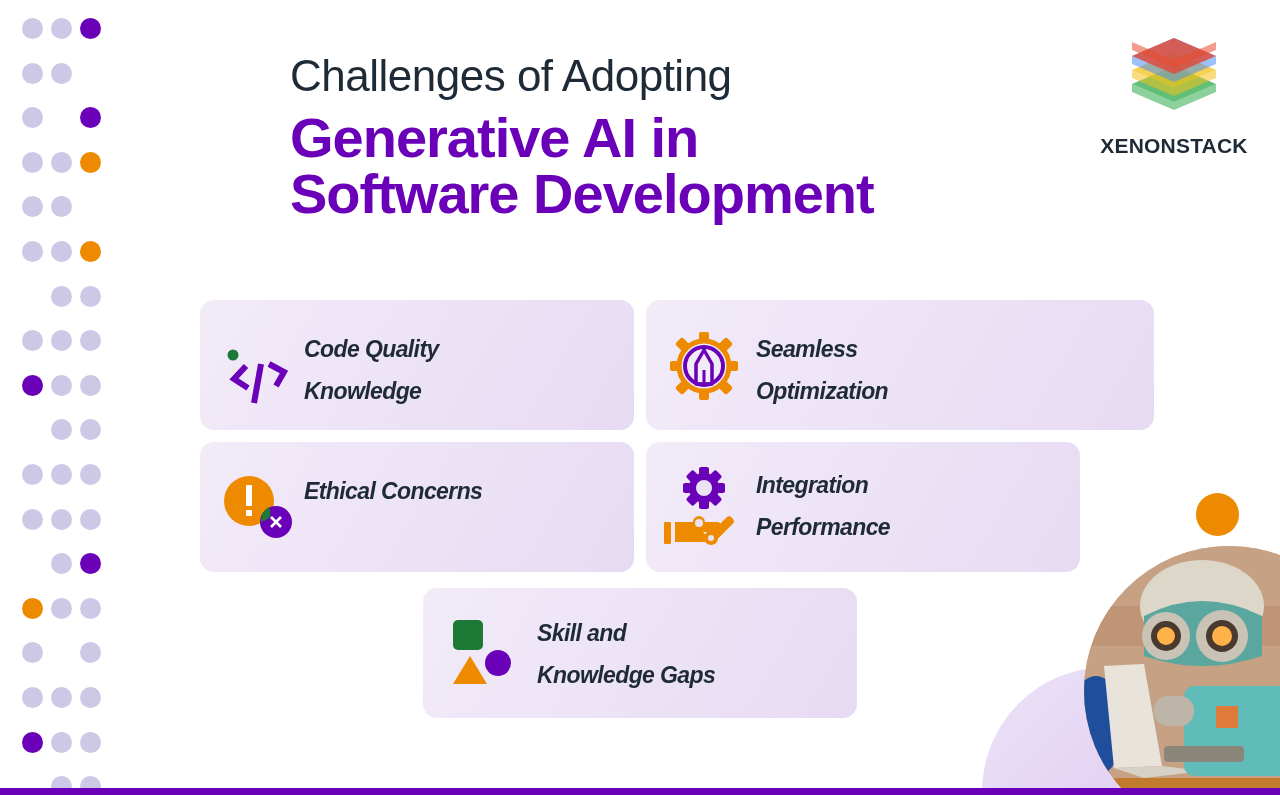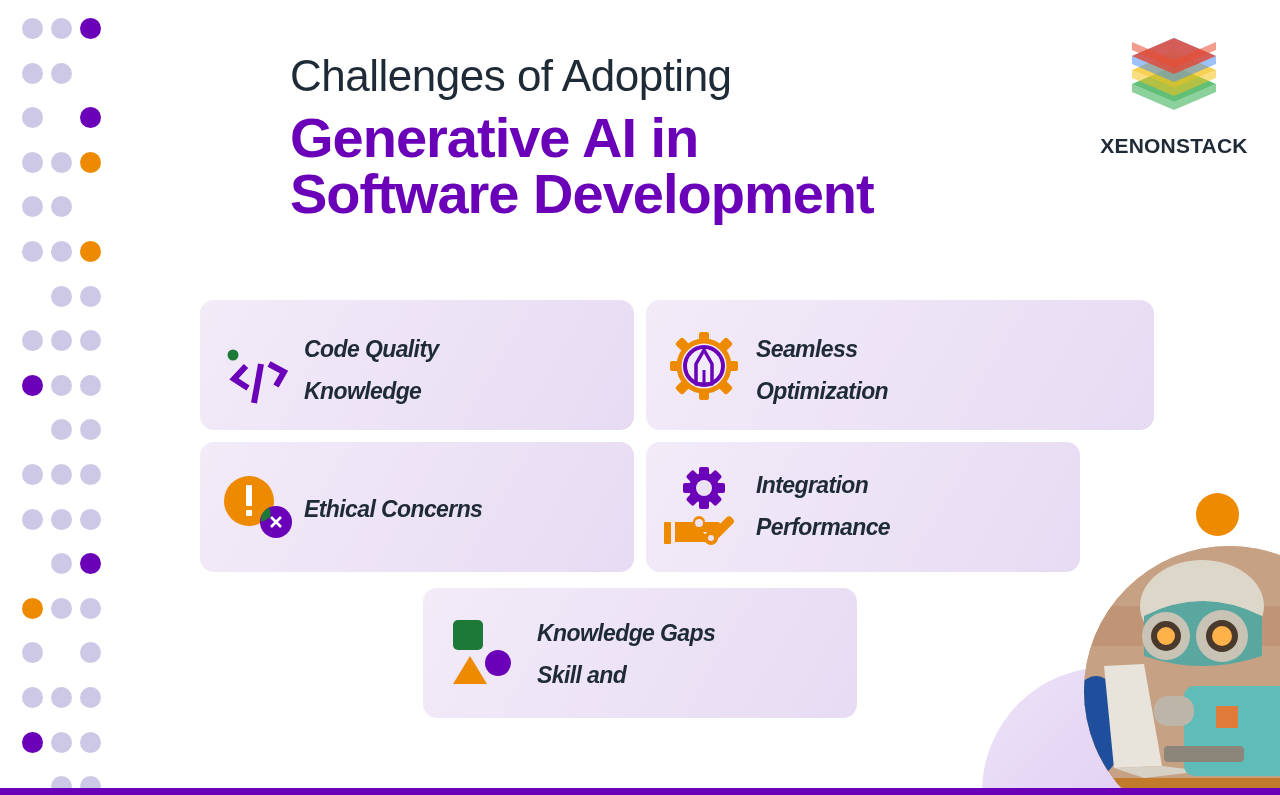--- a/index.html
+++ b/index.html
@@ -148,21 +148,21 @@
 <div class="card" style="left:200px;top:442px;width:434px;height:130px;">
   <svg class="icon" style="left:24px;top:34px;" width="70" height="64" viewBox="0 0 70 64">
     <circle cx="25" cy="25" r="25" fill="#ee8a00"></circle>
     <circle cx="52" cy="46" r="16" fill="#6a00b8"></circle>
     <path d="M38 38 A25 25 0 0 1 45 31 A16 16 0 0 1 46 41 A25 25 0 0 1 37 46 Z" fill="#1c7a36"></path>
     <rect x="22" y="9" width="6" height="21" rx="1" fill="#ffffff"></rect>
     <rect x="22" y="34" width="6" height="6" rx="1" fill="#ffffff"></rect>
     <line x1="47" y1="41" x2="57" y2="51" stroke="#ffffff" stroke-width="2.6"></line>
     <line x1="57" y1="41" x2="47" y2="51" stroke="#ffffff" stroke-width="2.6"></line>
   </svg>
-  <div class="label" style="left:104px;top:46px;">
+  <div class="label" style="left:104px;top:28px;">
     <div>Ethical Concerns</div>
   </div>
 </div>
 
 <div class="card" style="left:646px;top:442px;width:434px;height:130px;">
   <svg class="icon" style="left:16px;top:24px;" width="84" height="84" viewBox="0 0 84 84">
     <g transform="translate(42,22)" fill="#6a00b8">
       <circle r="15"></circle>
       <rect x="-5" y="-21" width="10" height="9" rx="2"></rect>
       <rect x="-5" y="12" width="10" height="9" rx="2"></rect>
@@ -189,22 +189,22 @@
   </div>
 </div>
 
 <div class="card" style="left:423px;top:588px;width:434px;height:130px;">
   <svg class="icon" style="left:30px;top:32px;" width="62" height="66" viewBox="0 0 62 66">
     <rect x="0" y="0" width="30" height="30" rx="5" fill="#1c7a36"></rect>
     <circle cx="45" cy="43" r="13" fill="#6a00b8"></circle>
     <polygon points="17,36 34,64 0,64" fill="#ee8a00"></polygon>
   </svg>
   <div class="label" style="left:114px;top:24px;">
+    <div>Skill and</div>
     <div>Knowledge Gaps</div>
-    <div>Skill and</div>
   </div>
 </div>
 
 <div class="blob"></div>
 <div class="orange-dot"></div>
 <div class="robot">
   <svg width="290" height="290" viewBox="0 0 290 290">
     <rect x="0" y="0" width="290" height="290" fill="#c7a184"></rect>
     <rect x="0" y="60" width="290" height="40" fill="#b88a66" opacity="0.5"></rect>
     <ellipse cx="12" cy="180" rx="28" ry="50" fill="#1f4f9c"></ellipse>

